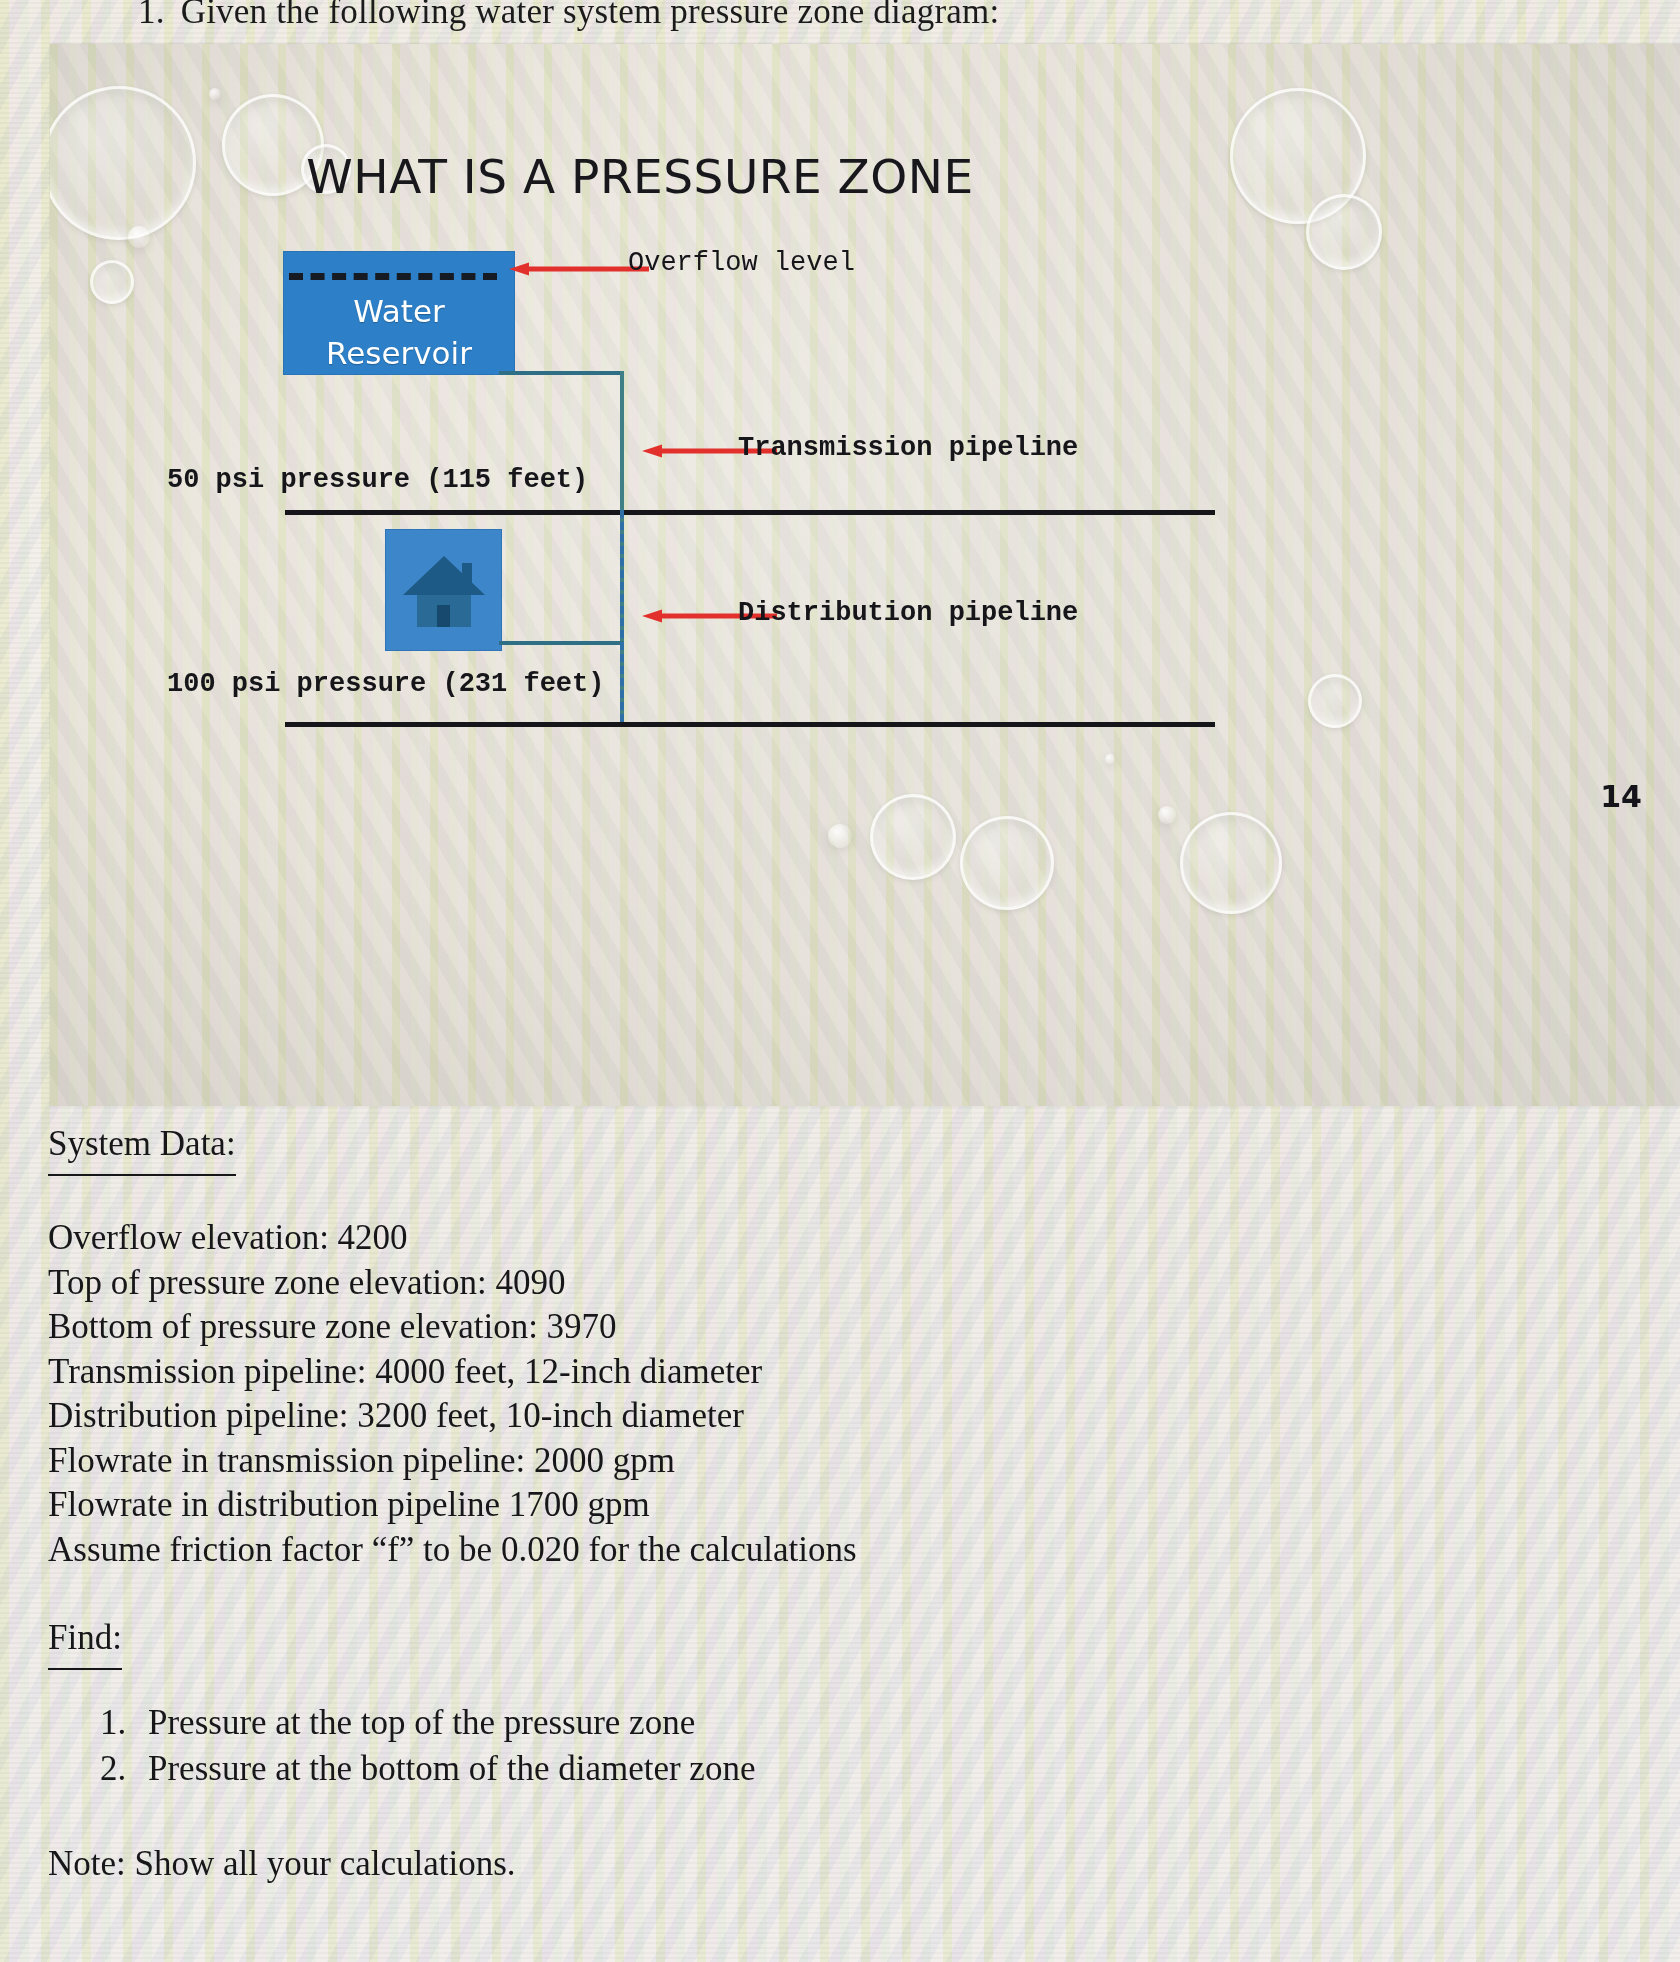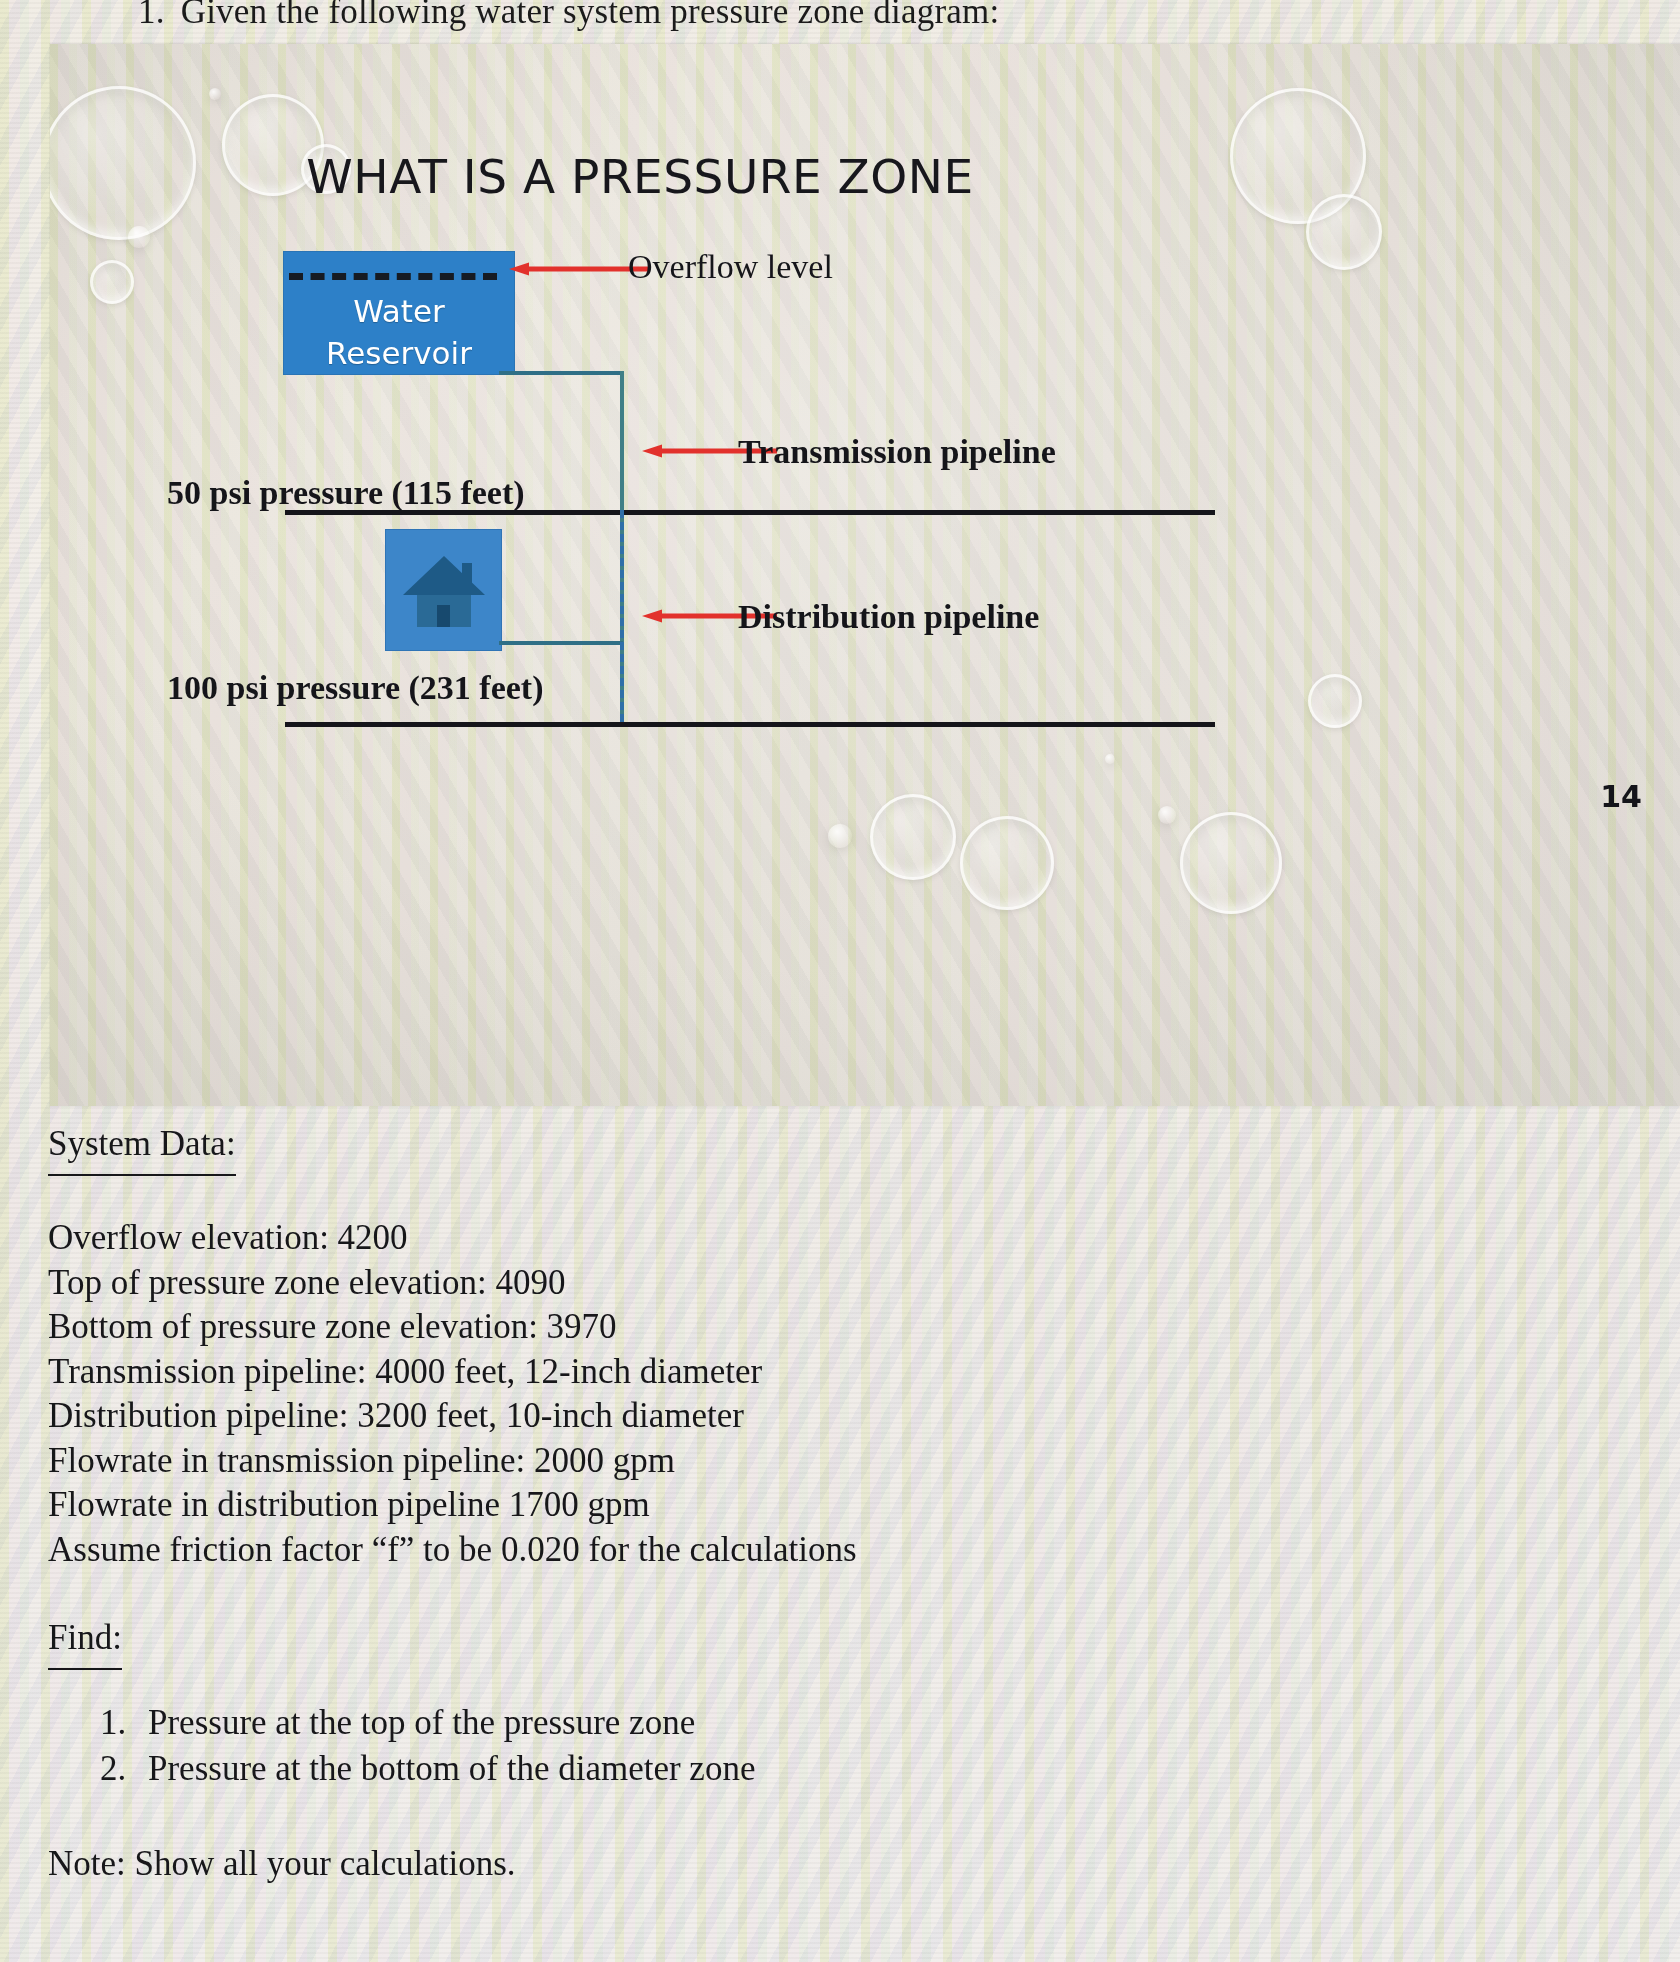--- a/index.html
+++ b/index.html
@@ -128,22 +128,22 @@
   .res-label{
     position:absolute;left:0;right:0;top:38px;
     text-align:center;color:#ffffff;
     font-family:"DejaVu Sans", sans-serif;
     font-size:31px;line-height:42px;font-weight:400;
     text-shadow:0 1px 1px rgba(0,0,0,.25);
   }
 
   .dg-label{
     position:absolute;
-    font-family:Liberation Serif, serif;
-    font-size:34px;color:#15151a;white-space:nowrap;
+    font-family:Liberation Mono, monospace;
+    font-size:27px;color:#15151a;white-space:nowrap;
   }
   .dg-label.bold{font-weight:700;}
 
   .arrow{position:absolute;height:12px;}
   .arrow svg{display:block;}
 
   .pipe-v-solid{
     position:absolute;width:0;border-left:4px solid #3f7f86;
   }
   .pipe-v-dash{
@@ -243,21 +243,21 @@
   <div class="pipe-v-solid" style="left:570px;top:327px;height:343px;"></div>
 
   <div class="arrow" style="left:592px;top:400px;width:135px;">
     <svg width="135" height="14" viewBox="0 0 135 14">
       <line x1="16" y1="7" x2="135" y2="7" stroke="#e2312c" stroke-width="5"></line>
       <polygon points="0,7 20,0.5 20,13.5" fill="#e2312c"></polygon>
     </svg>
   </div>
   <div class="dg-label bold" style="left:688px;top:389px;">Transmission pipeline</div>
 
-  <div class="dg-label bold" style="left:117px;top:430px;">50 psi pressure (115 feet)</div>
+  <div class="dg-label bold" style="left:117px;top:421px;">50 psi pressure (115 feet)</div>
   <div class="zone-line" style="left:235px;top:466px;width:930px;"></div>
 
   <div class="house-box">
     <svg width="86" height="78" viewBox="0 0 86 78">
       <rect x="61" y="12" width="10" height="20" fill="#1e5a86"></rect>
       <polygon points="43,5 84,44 2,44" fill="#1e5a86"></polygon>
       <rect x="16" y="44" width="54" height="32" fill="#2a6a96"></rect>
       <rect x="36" y="54" width="13" height="22" fill="#17496e"></rect>
     </svg>
   </div>

